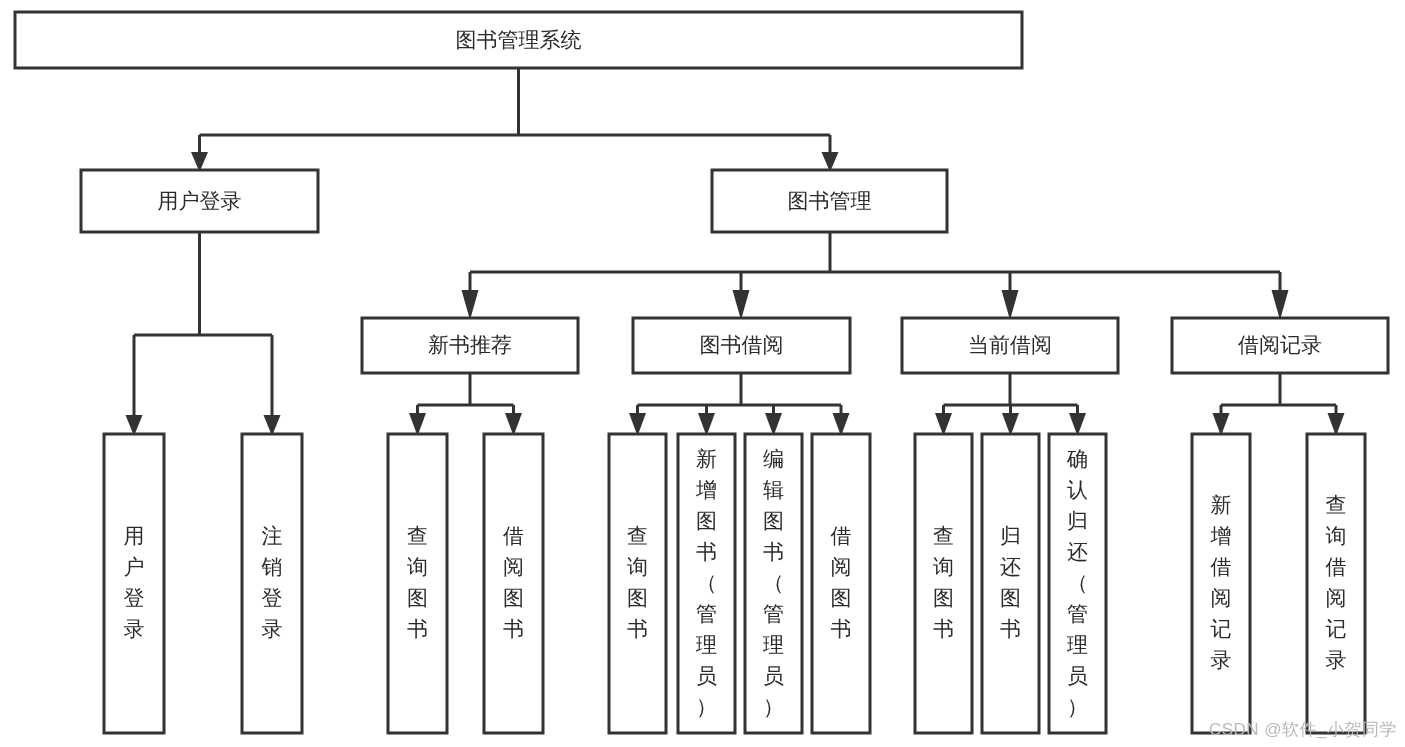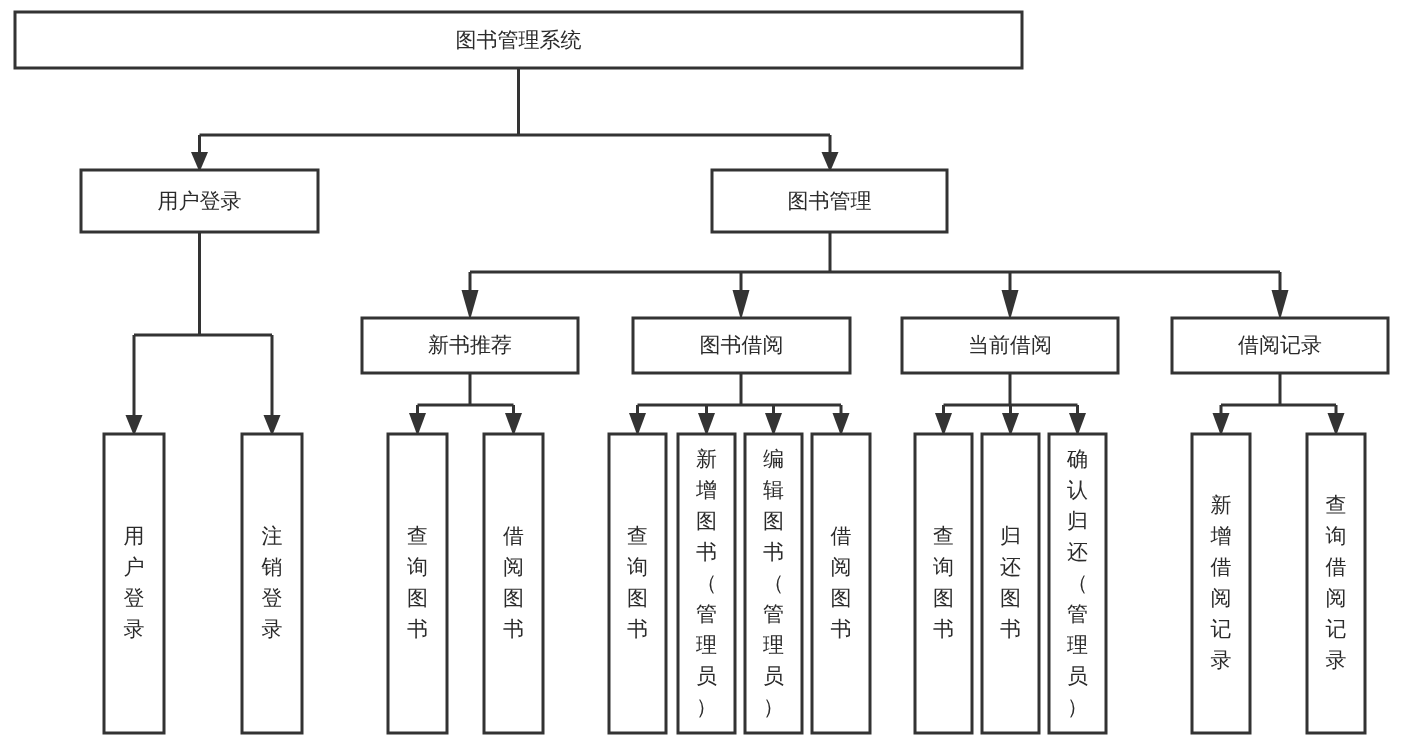--- a/index.html
+++ b/index.html
@@ -213,13 +213,14 @@
           <rect class="node-box" x="1192" y="434" width="58" height="299"></rect>
           <text class="node-label-v"><tspan x="1221" y="512">新</tspan><tspan x="1221" y="543">增</tspan><tspan x="1221" y="574">借</tspan><tspan x="1221" y="605">阅</tspan><tspan x="1221" y="636">记</tspan><tspan x="1221" y="667">录</tspan></text>
         </g>
         <g>
           <rect class="node-box" x="1307" y="434" width="58" height="299"></rect>
           <text class="node-label-v"><tspan x="1336" y="512">查</tspan><tspan x="1336" y="543">询</tspan><tspan x="1336" y="574">借</tspan><tspan x="1336" y="605">阅</tspan><tspan x="1336" y="636">记</tspan><tspan x="1336" y="667">录</tspan></text>
         </g>
       </g>
   </svg>
 
+  <div class="watermark">CSDN @软件_小贺同学</div>
 </div>
 
 </body></html>

